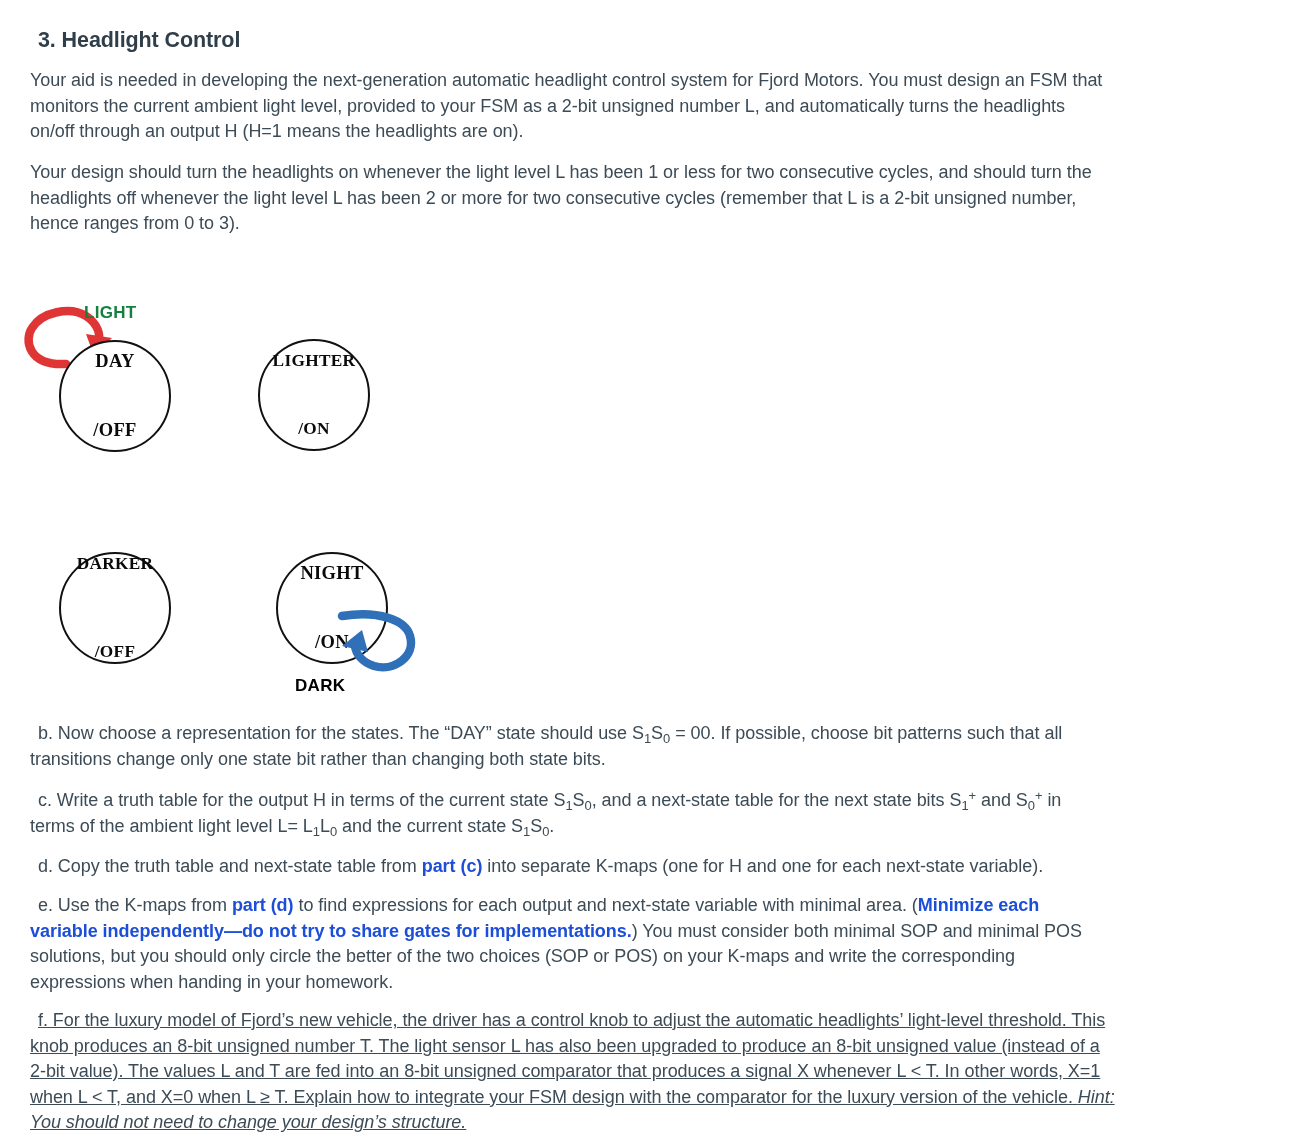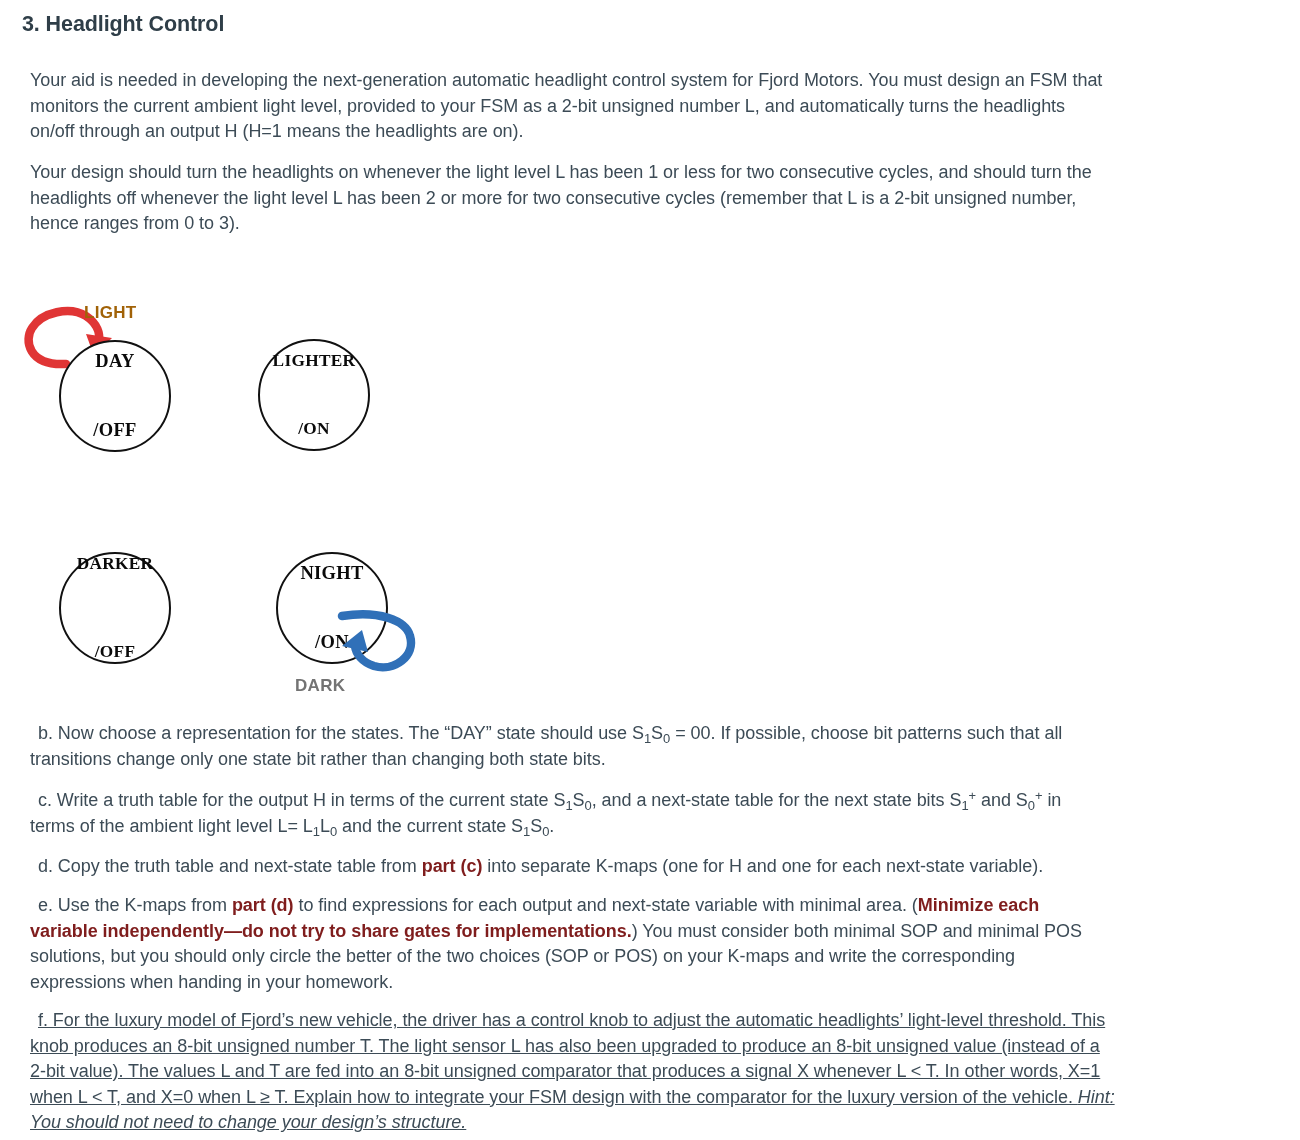--- a/index.html
+++ b/index.html
@@ -20,21 +20,21 @@
     position: absolute;
     left: 0; top: 0;
     width: 1300px;
     height: 1140px;
     overflow: hidden;
   }
   h1.title {
     position: absolute;
     left: 22px;
     top: 12px;
-    margin: 0;
+    margin: 16px;
     font-size: 21.5px;
     font-weight: 700;
     color: #2f3e48;
     letter-spacing: -0.1px;
   }
   p.para {
     position: absolute;
     margin: 8px;
     font-size: 18px;
     line-height: 25.6px;
@@ -53,21 +53,21 @@
   sub {
     font-size: 0.72em;
     vertical-align: -0.28em;
     line-height: 0;
   }
   sup {
     font-size: 0.72em;
     vertical-align: 0.48em;
     line-height: 0;
   }
-  b { font-weight: 700; color: #7f1d1d; }
+  b { font-weight: 700; color: #1d4ed8; }
   i { font-style: italic; }
 
   
   .fsm {
     position: absolute;
     left: 0px;
     top: 290px;
     width: 470px;
     height: 420px;
   }
@@ -106,22 +106,22 @@
   #loop-light-svg { left: 20px;  top: 4px;   width: 130px; height: 80px; }
   #loop-dark-svg  { left: 330px; top: 318px; width: 110px; height: 80px; }
 
   .edge-label {
     position: absolute;
     font-family: "Liberation Sans", sans-serif;
     font-weight: 700;
     font-size: 17px;
     letter-spacing: 0.3px;
   }
-  #label-light { left: 84px;  top: 13px;  color: #a16207; }
-  #label-dark  { left: 295px; top: 386px; color: #737373; }
+  #label-light { left: 84px;  top: 13px;  color: #15803d; }
+  #label-dark  { left: 295px; top: 386px; color: #000000; }
 </style>
 </head>
 <body>
 
 <div class="page">
 
   <h1 class="title">3. Headlight Control</h1>
 
   <p class="para p1">Your aid is needed in developing the next-generation automatic headlight control system for Fjord Motors. You must design an FSM that monitors the current ambient light level, provided to your FSM as a 2-bit unsigned number L, and automatically turns the headlights on/off through an output H (H=1 means the headlights are on).</p>
 

